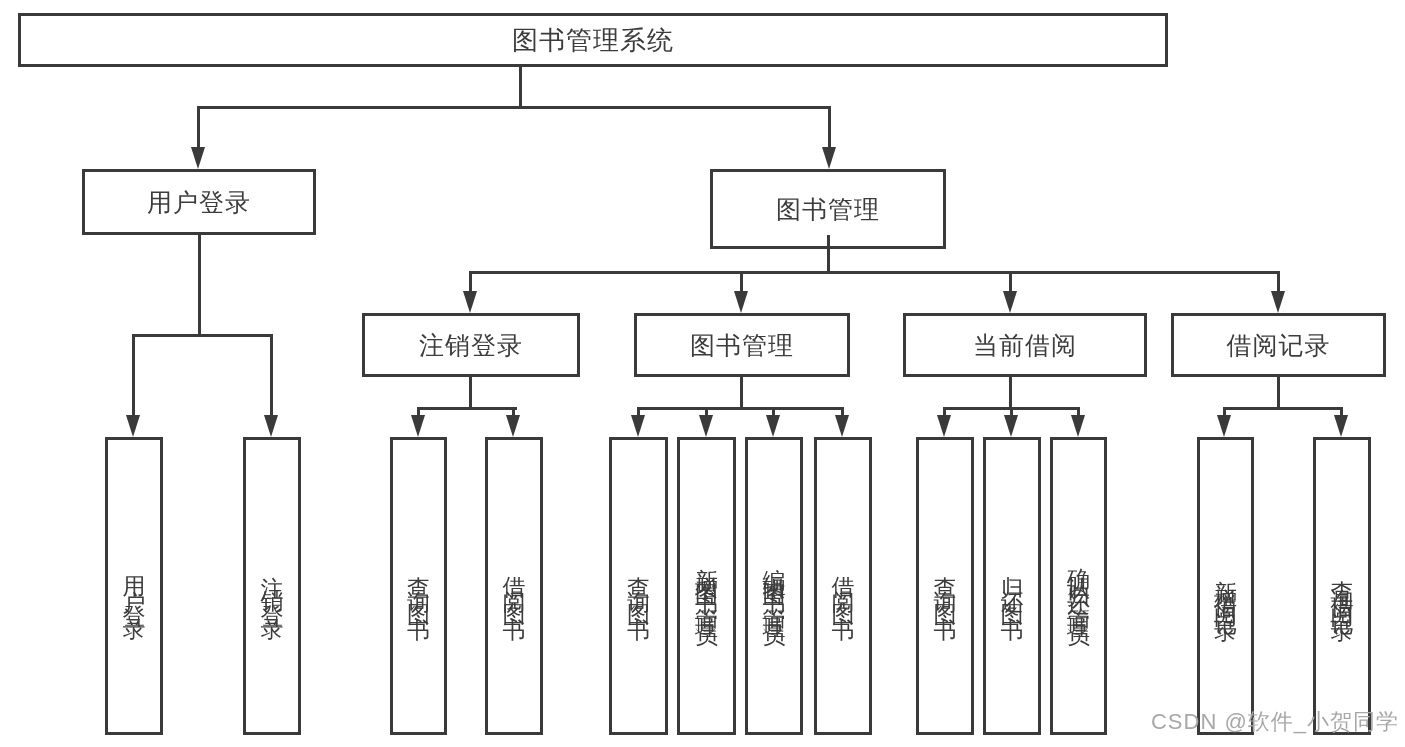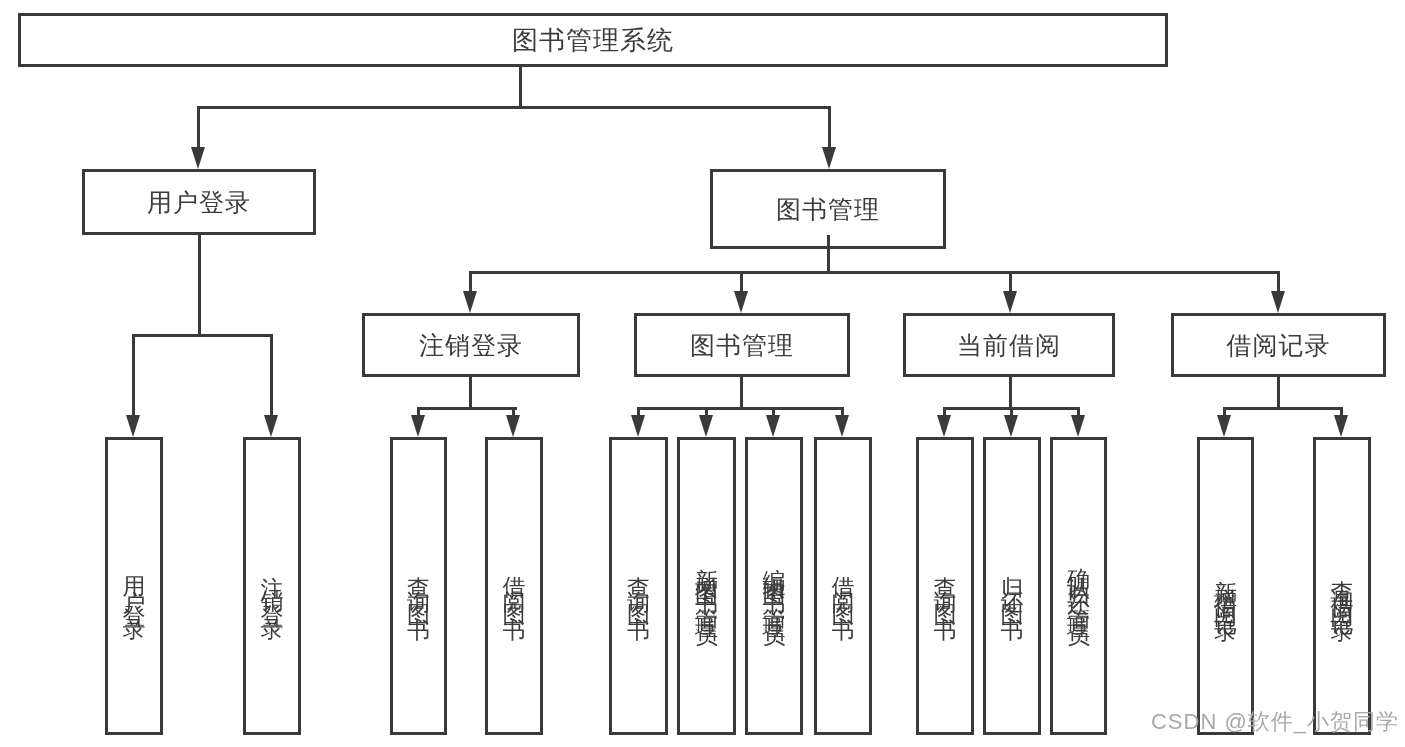--- a/index.html
+++ b/index.html
@@ -77,21 +77,21 @@
   <div class="arrow" style="left:1003px;top:291px;"></div>
   <div class="vline" style="left:1277px;top:271px;height:22px;"></div>
   <div class="arrow" style="left:1271px;top:291px;"></div>
 
   <div class="box hbox" style="left:362px;top:313px;width:218px;height:64px;">
     <span>注销登录</span>
   </div>
   <div class="box hbox" style="left:634px;top:313px;width:216px;height:64px;">
     <span>图书管理</span>
   </div>
-  <div class="box hbox" style="left:903px;top:313px;width:212px;height:64px;">
+  <div class="box hbox" style="left:903px;top:313px;width:244px;height:64px;">
     <span>当前借阅</span>
   </div>
   <div class="box hbox" style="left:1171px;top:313px;width:215px;height:64px;">
     <span>借阅记录</span>
   </div>
 
   <div class="vline" style="left:469px;top:377px;height:32px;"></div>
   <div class="hline" style="left:417px;top:407px;width:100px;"></div>
   <div class="vline" style="left:417px;top:407px;height:10px;"></div>
   <div class="arrow" style="left:411px;top:415px;"></div>

